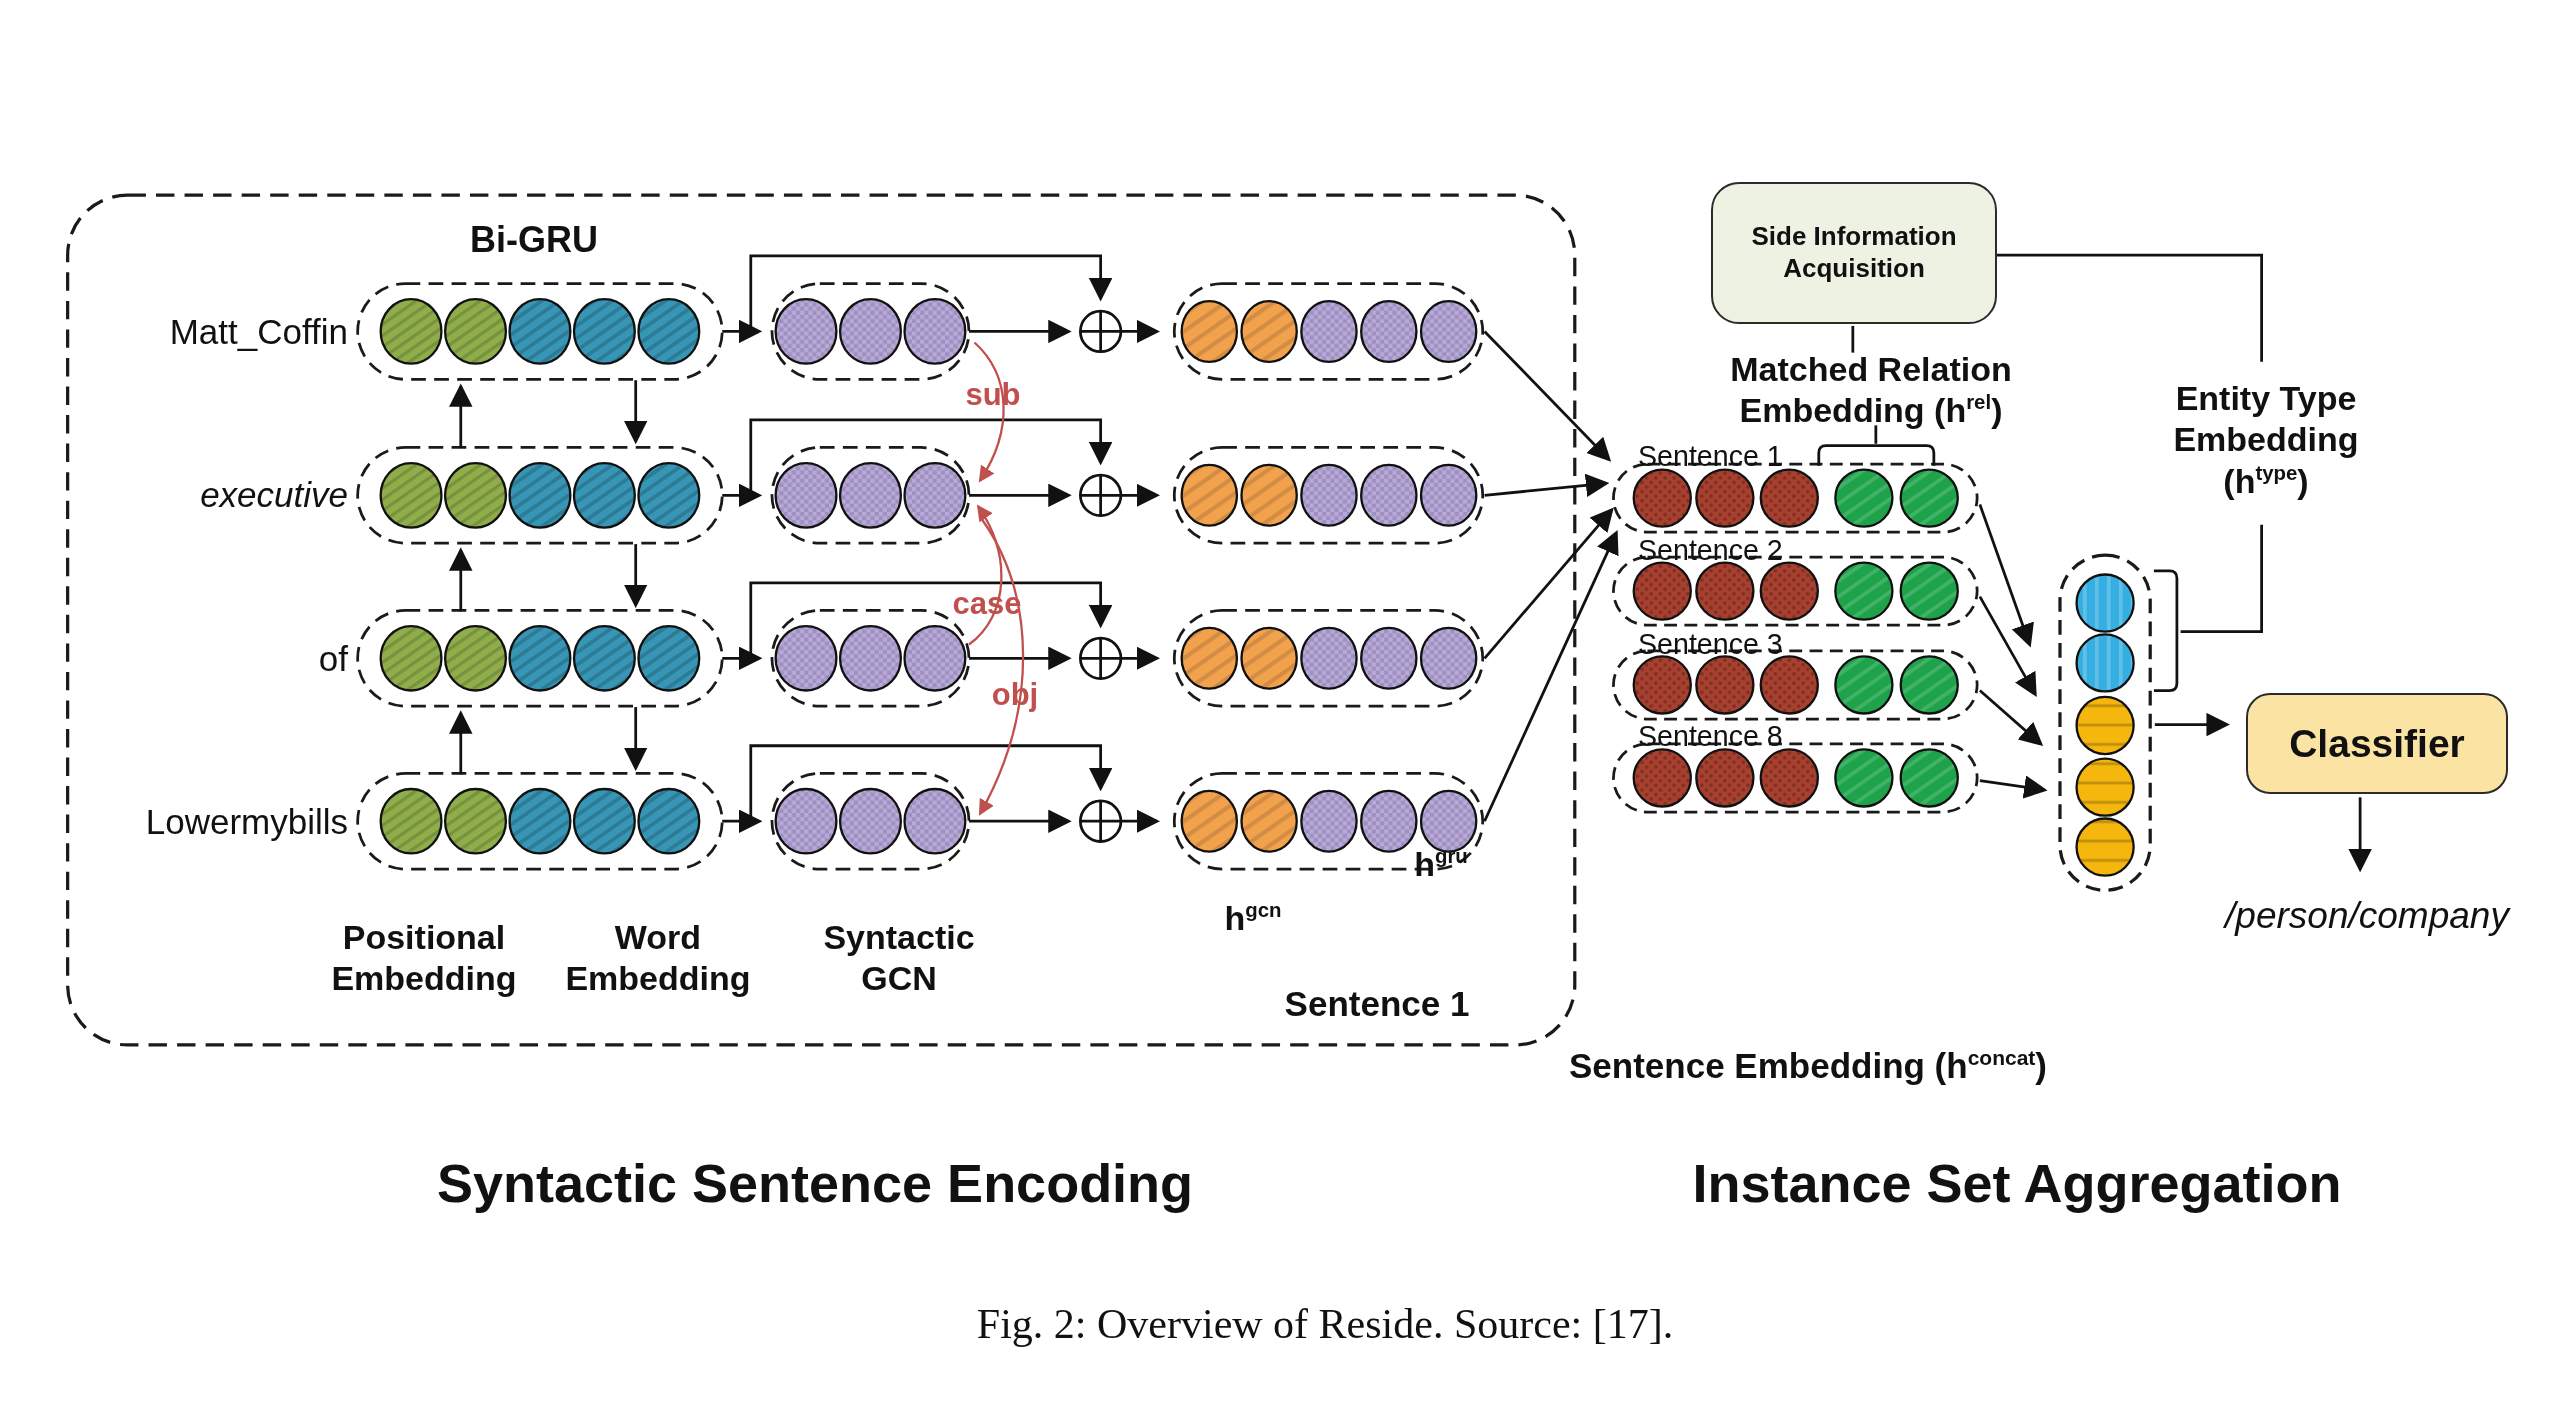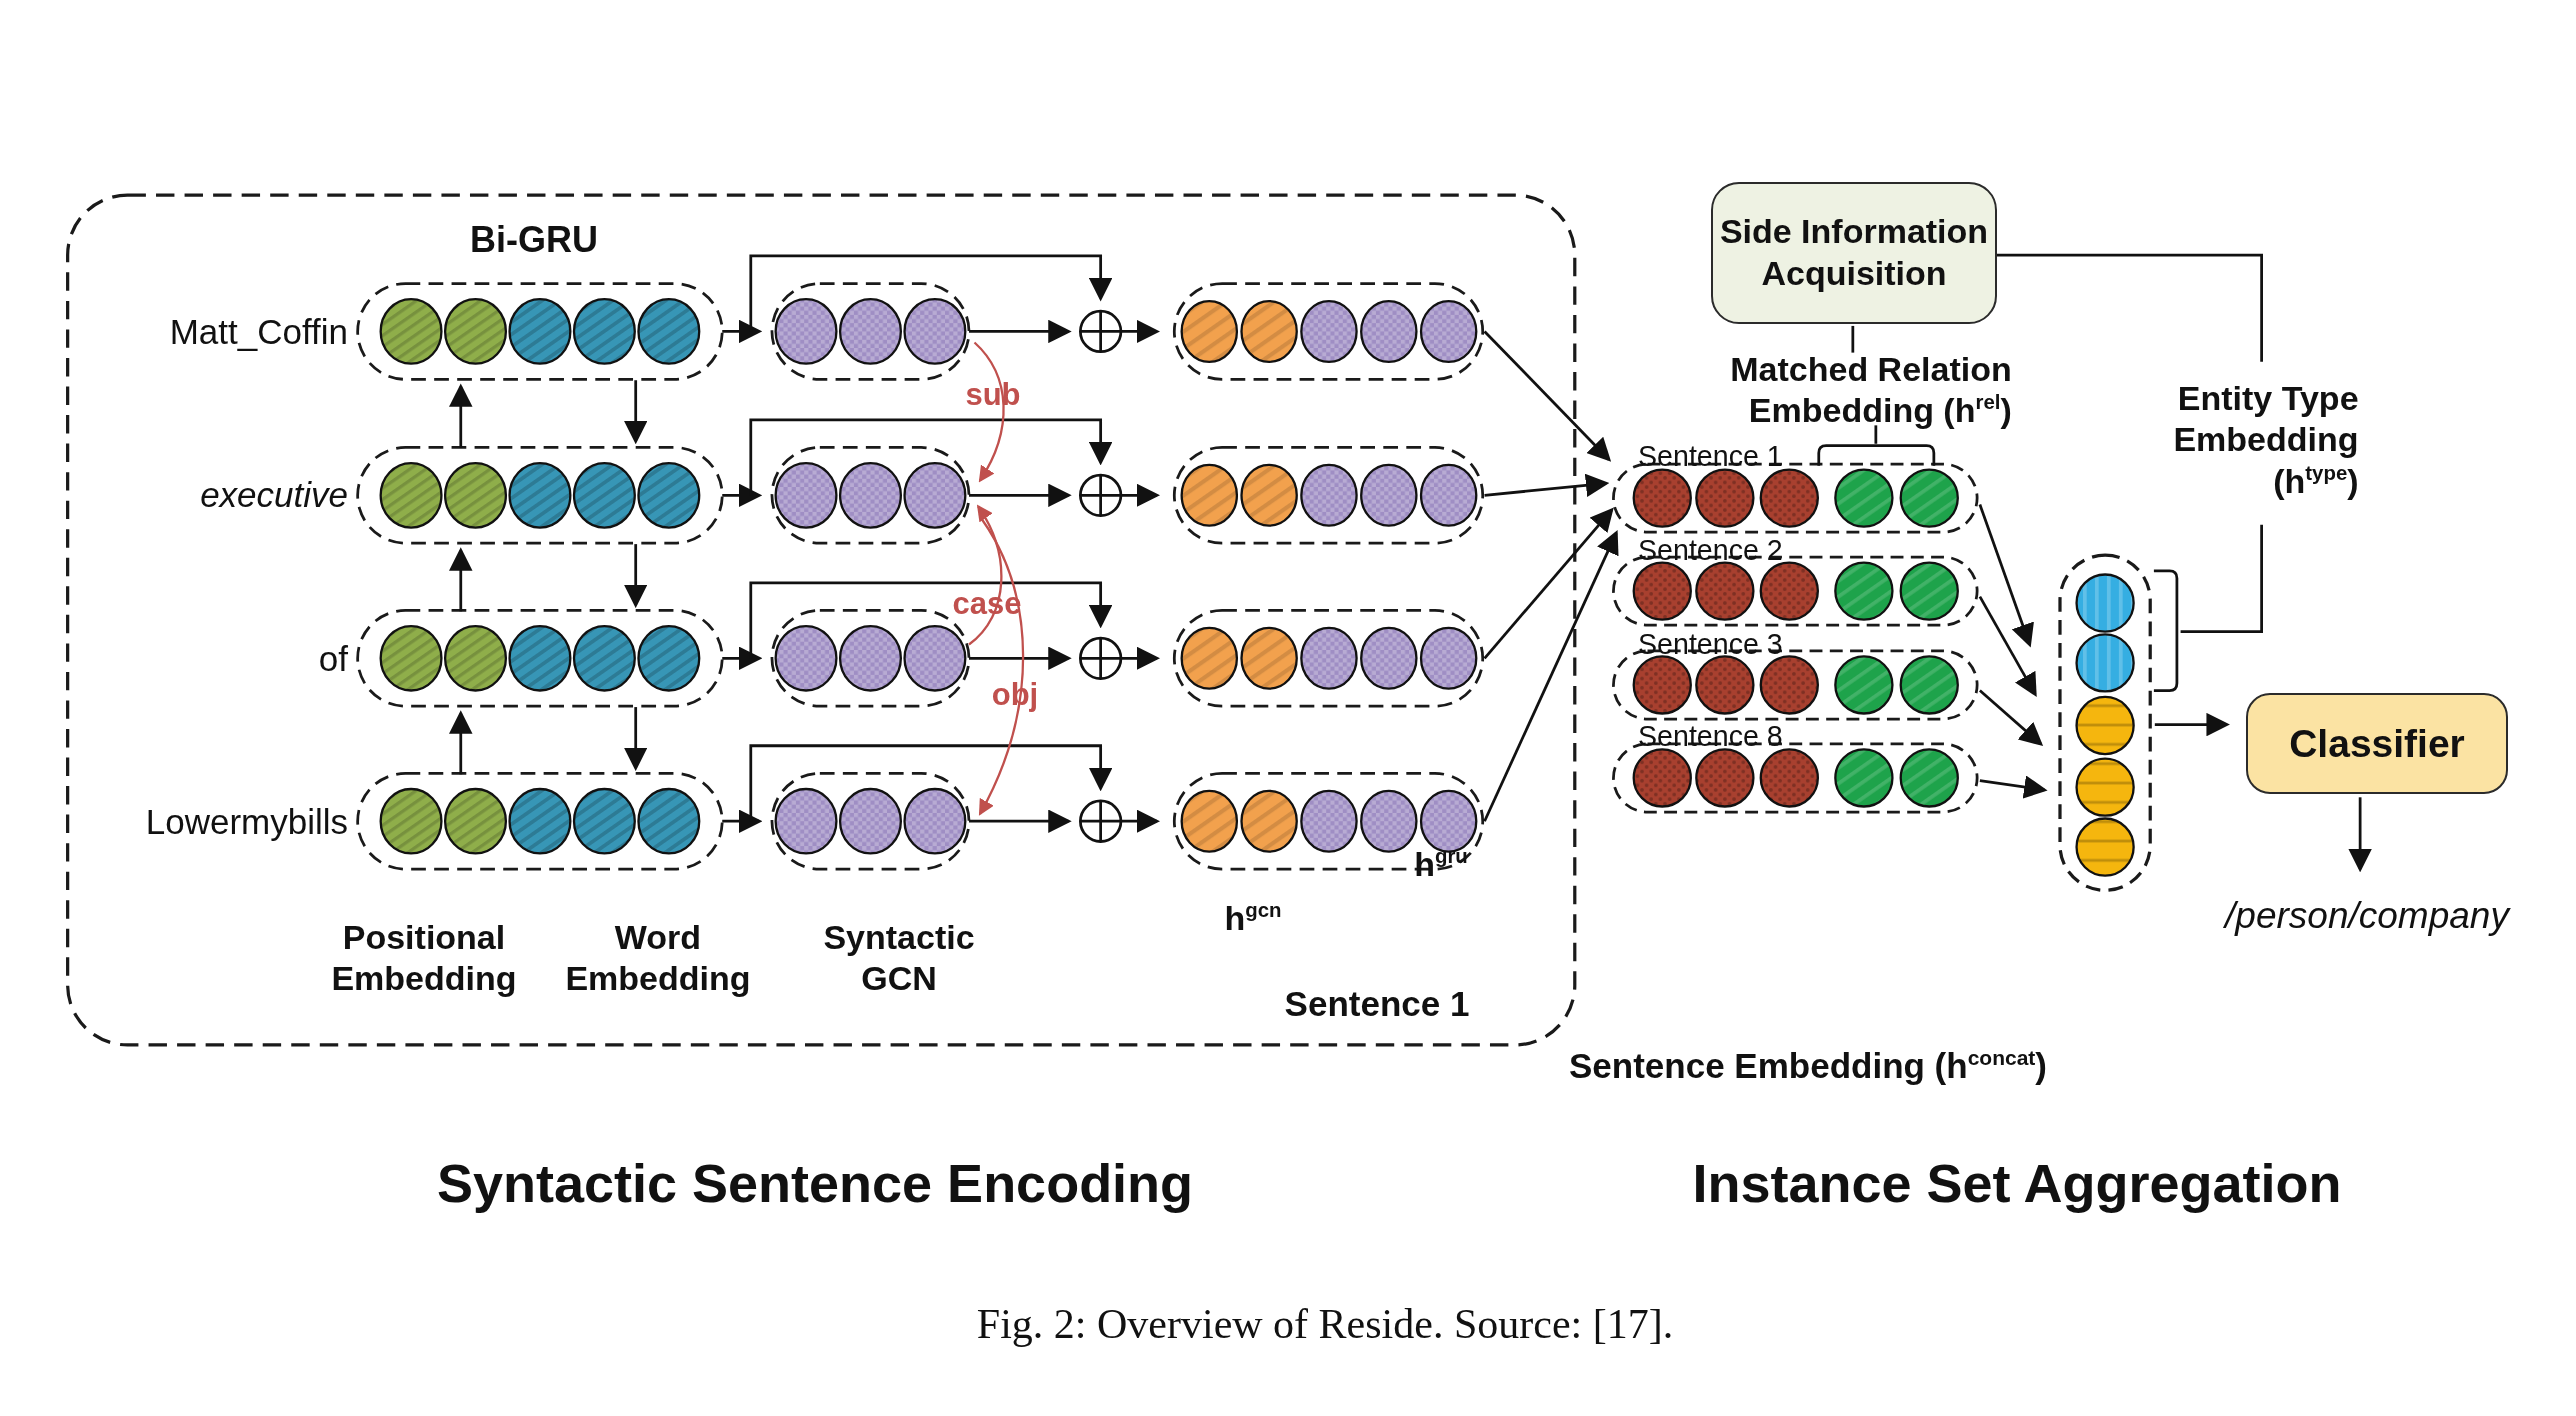--- a/index.html
+++ b/index.html
@@ -1,32 +1,32 @@
 <!DOCTYPE html>
 <html style="--positional_green: #8fae4a; --word_blue: #3796b6; --gcn_purple: #9f8ec4; --hgcn_orange: #f2a14d; --sentence_red: #a8402f; --side_green: #1ea34b; --entity_blue: #35aee2; --relation_yellow: #f5b60e; --dependency_red: #c0504d; --side_box_fill: #eef2e3; --classifier_fill: #fbe3a3;font-size:14.7px"><head>
 <meta charset="utf-8">
 <style>
   html,body{margin:0;padding:0;background:#ffffff;}
   .page{position:relative;width:2576px;height:1416px;background:#fff;overflow:hidden;
         font-family:"Liberation Sans",sans-serif;color:#111;}
   svg.layer{position:absolute;left:0;top:0;}
   .txt{position:absolute;transform:translate(-50%,-50%);white-space:nowrap;color:#111;}
   .c2{text-align:center;line-height:1.22;}
-  .b{font-weight:700;text-align:right;}
+  .b{font-weight:700;}
   .sup{font-size:0.6em;vertical-align:super;font-weight:700;}
   .wordlbl{position:absolute;transform:translate(-100%,-50%);font-size:35px;font-weight:500;}
   .edge{position:absolute;transform:translate(-50%,-50%);font-weight:700;font-size:31px;
         color:var(--dependency_red,#c0504d);text-align:center;}
   .collbl{font-weight:700;font-size:34px;}
   .veclbl{font-weight:700;font-size:34px;}
   .sentlbl{position:absolute;font-size:28.6px;font-weight:400;}
   .boxnode{position:absolute;display:flex;flex-direction:column;align-items:center;justify-content:center;
            border:2.8px solid #2b2b2b;box-sizing:border-box;}
   .sidebox{left:1711px;top:182px;width:286px;height:142px;border-radius:28px;
-           background:var(--side_box_fill,#eef2e3);font-weight:700;font-size:34px;line-height:1.23;}
+           background:var(--side_box_fill,#eef2e3);font-weight:700;font-size:26px;line-height:1.23;}
   .clfbox{left:2246px;top:693px;width:262px;height:101px;border-radius:24px;
           background:var(--classifier_fill,#fbe3a3);font-weight:700;font-size:39px;}
   .title{font-weight:700;font-size:54px;}
   .caption{font-family:"Liberation Serif",serif;font-size:42px;font-weight:400;margin-left:36px;}
   .pred{font-style:italic;font-size:37px;font-weight:400;}
 </style>
 </head>
 <body>
 
 <div class="page">

